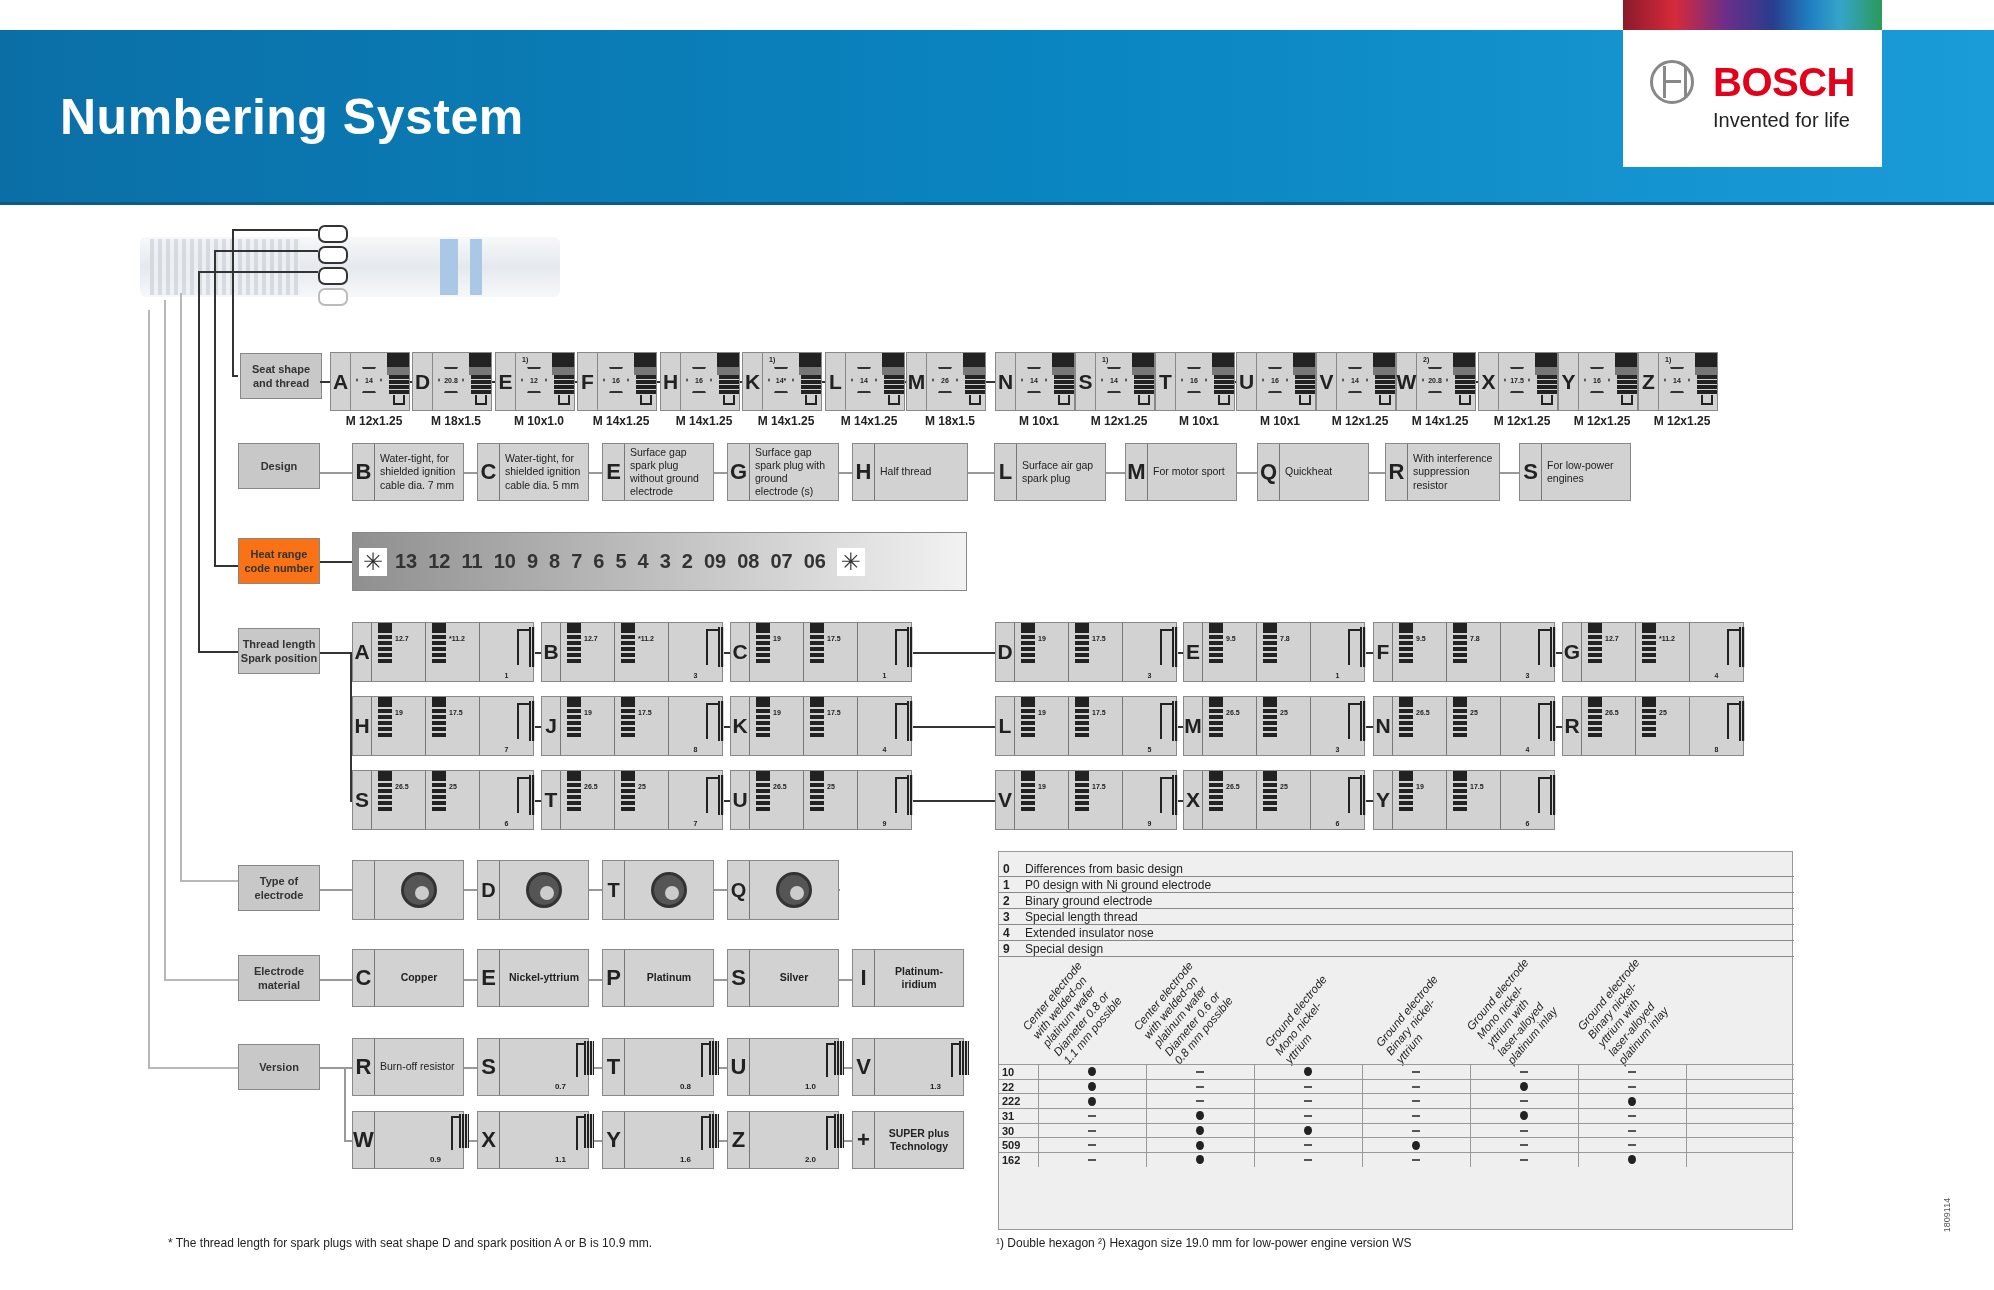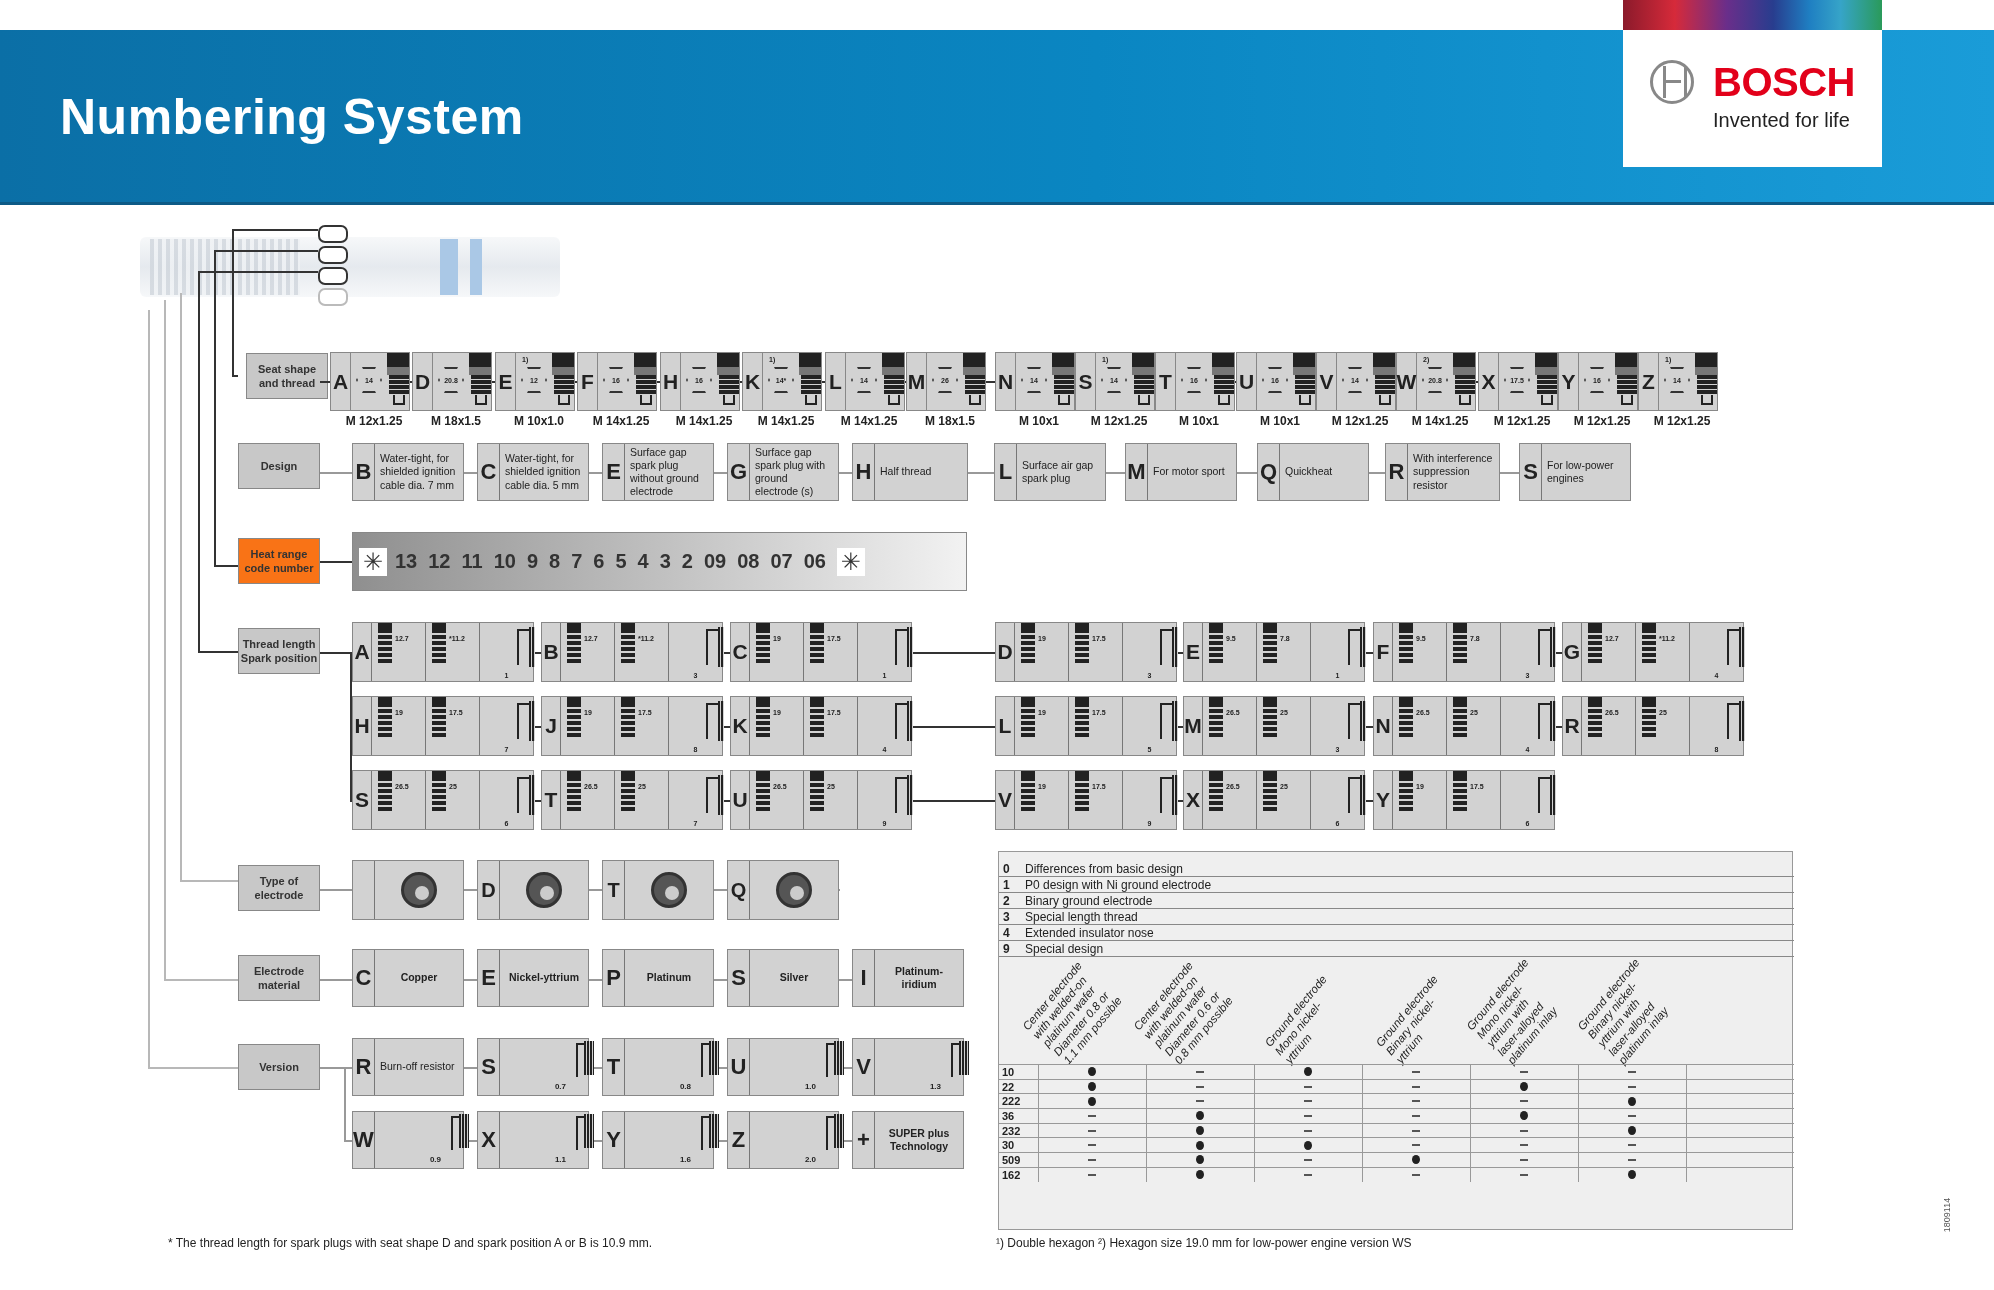--- a/index.html
+++ b/index.html
@@ -120,21 +120,21 @@
 <div class="line" style="left:198px;top:271px;width:120px;height:2px"></div>
 <div class="line" style="left:198px;top:271px;width:2px;height:380px"></div>
 <div class="line" style="left:198px;top:651px;width:40px;height:2px"></div>
 <div class="line gray" style="left:180px;top:293px;width:2px;height:588px"></div>
 <div class="line gray" style="left:180px;top:880px;width:58px;height:2px"></div>
 <div class="line gray" style="left:164px;top:300px;width:2px;height:680px"></div>
 <div class="line gray" style="left:164px;top:979px;width:74px;height:2px"></div>
 <div class="line gray" style="left:148px;top:310px;width:2px;height:758px"></div>
 <div class="line gray" style="left:148px;top:1067px;width:90px;height:2px"></div>
 
-<div class="lbl" style="left:246px;top:353px">Seat shape<br>and thread</div>
+<div class="lbl" style="left:240px;top:353px">Seat shape<br>and thread</div>
 <div class="lbl" style="left:238px;top:443px">Design</div>
 <div class="lbl dark" style="left:238px;top:538px">Heat range<br>code number</div>
 <div class="lbl" style="left:238px;top:628px">Thread length<br>Spark position</div>
 <div class="lbl" style="left:238px;top:865px">Type of<br>electrode</div>
 <div class="lbl" style="left:238px;top:955px">Electrode<br>material</div>
 <div class="lbl" style="left:238px;top:1044px">Version</div>
 
 <div class="line" style="left:320px;top:381px;width:1390px;height:2px"></div>
 
 <div id="seat-row">
@@ -1007,60 +1007,38 @@
         </span>
         <span class="c">
           <i class="dash"></i>
         </span>
         <span class="c">
           <i class="dot"></i>
         </span>
         <span class="c"></span>
       </div>
       <div class="trow">
-        <span class="k">36</span>
-        <span class="c">
-          <i class="dash"></i>
-        </span>
-        <span class="c">
-          <i class="dot"></i>
-        </span>
-        <span class="c">
-          <i class="dash"></i>
-        </span>
-        <span class="c">
-          <i class="dash"></i>
-        </span>
-        <span class="c">
-          <i class="dot"></i>
-        </span>
-        <span class="c">
-          <i class="dash"></i>
-        </span>
-        <span class="c"></span>
-      </div>
-      <div class="trow">
-        <span class="k">232</span>
-        <span class="c">
-          <i class="dash"></i>
-        </span>
-        <span class="c">
-          <i class="dot"></i>
-        </span>
-        <span class="c">
-          <i class="dash"></i>
-        </span>
-        <span class="c">
-          <i class="dash"></i>
-        </span>
-        <span class="c">
-          <i class="dash"></i>
-        </span>
-        <span class="c">
-          <i class="dot"></i>
+        <span class="k">31</span>
+        <span class="c">
+          <i class="dash"></i>
+        </span>
+        <span class="c">
+          <i class="dot"></i>
+        </span>
+        <span class="c">
+          <i class="dash"></i>
+        </span>
+        <span class="c">
+          <i class="dash"></i>
+        </span>
+        <span class="c">
+          <i class="dot"></i>
+        </span>
+        <span class="c">
+          <i class="dash"></i>
         </span>
         <span class="c"></span>
       </div>
       <div class="trow">
         <span class="k">30</span>
         <span class="c">
           <i class="dash"></i>
         </span>
         <span class="c">
           <i class="dot"></i>

